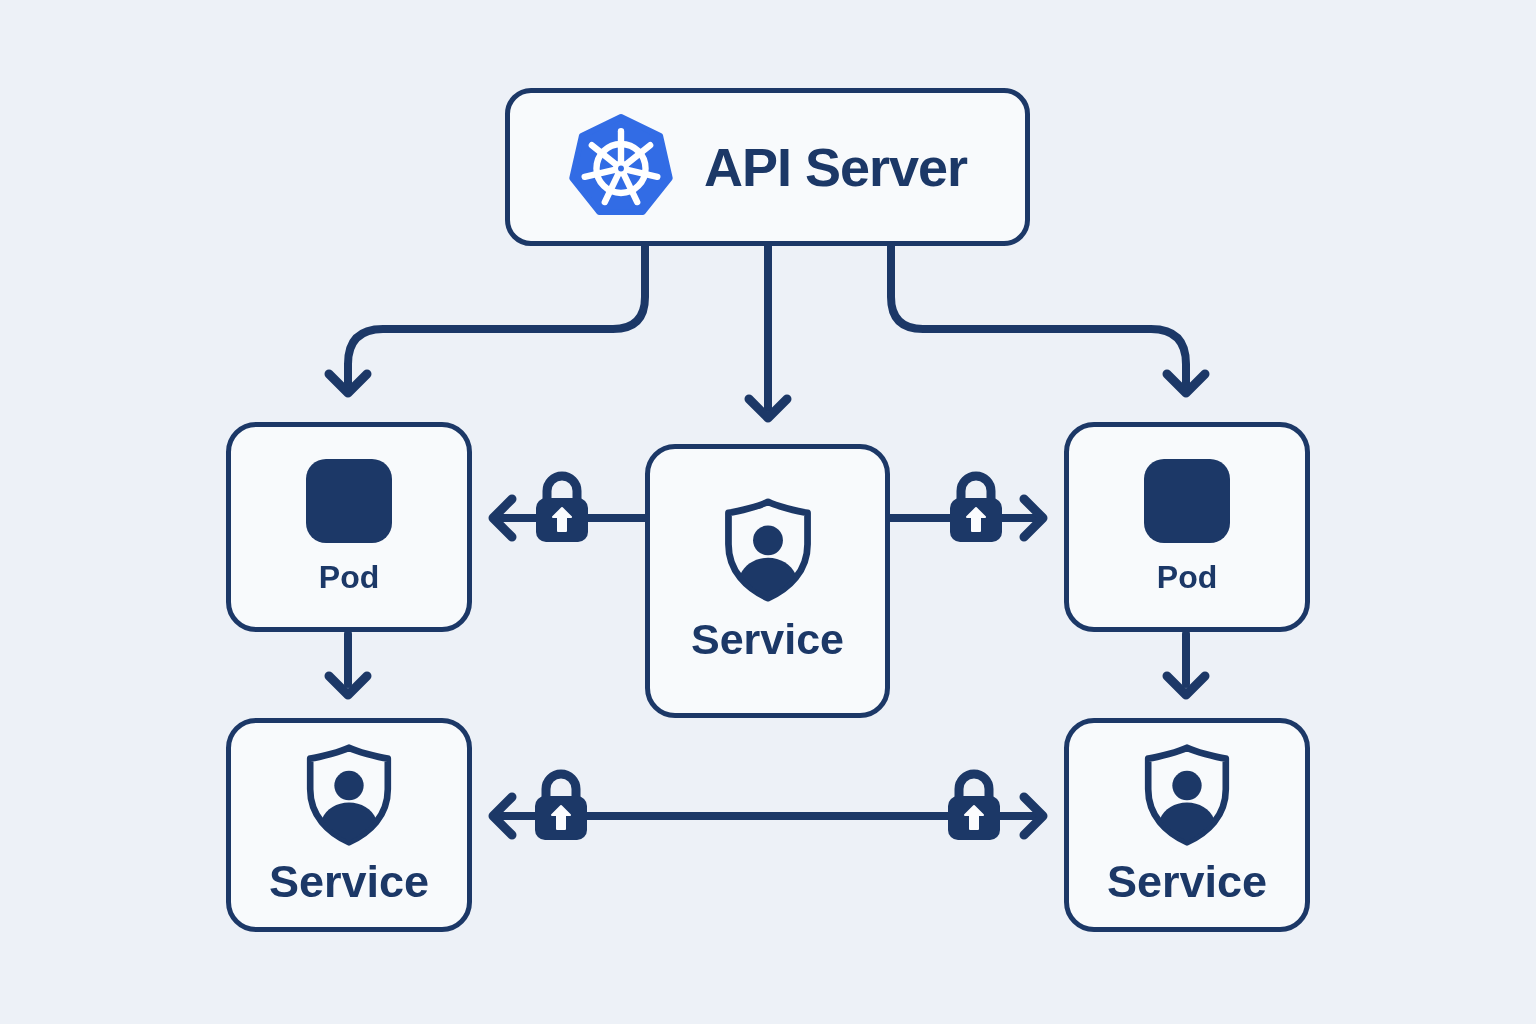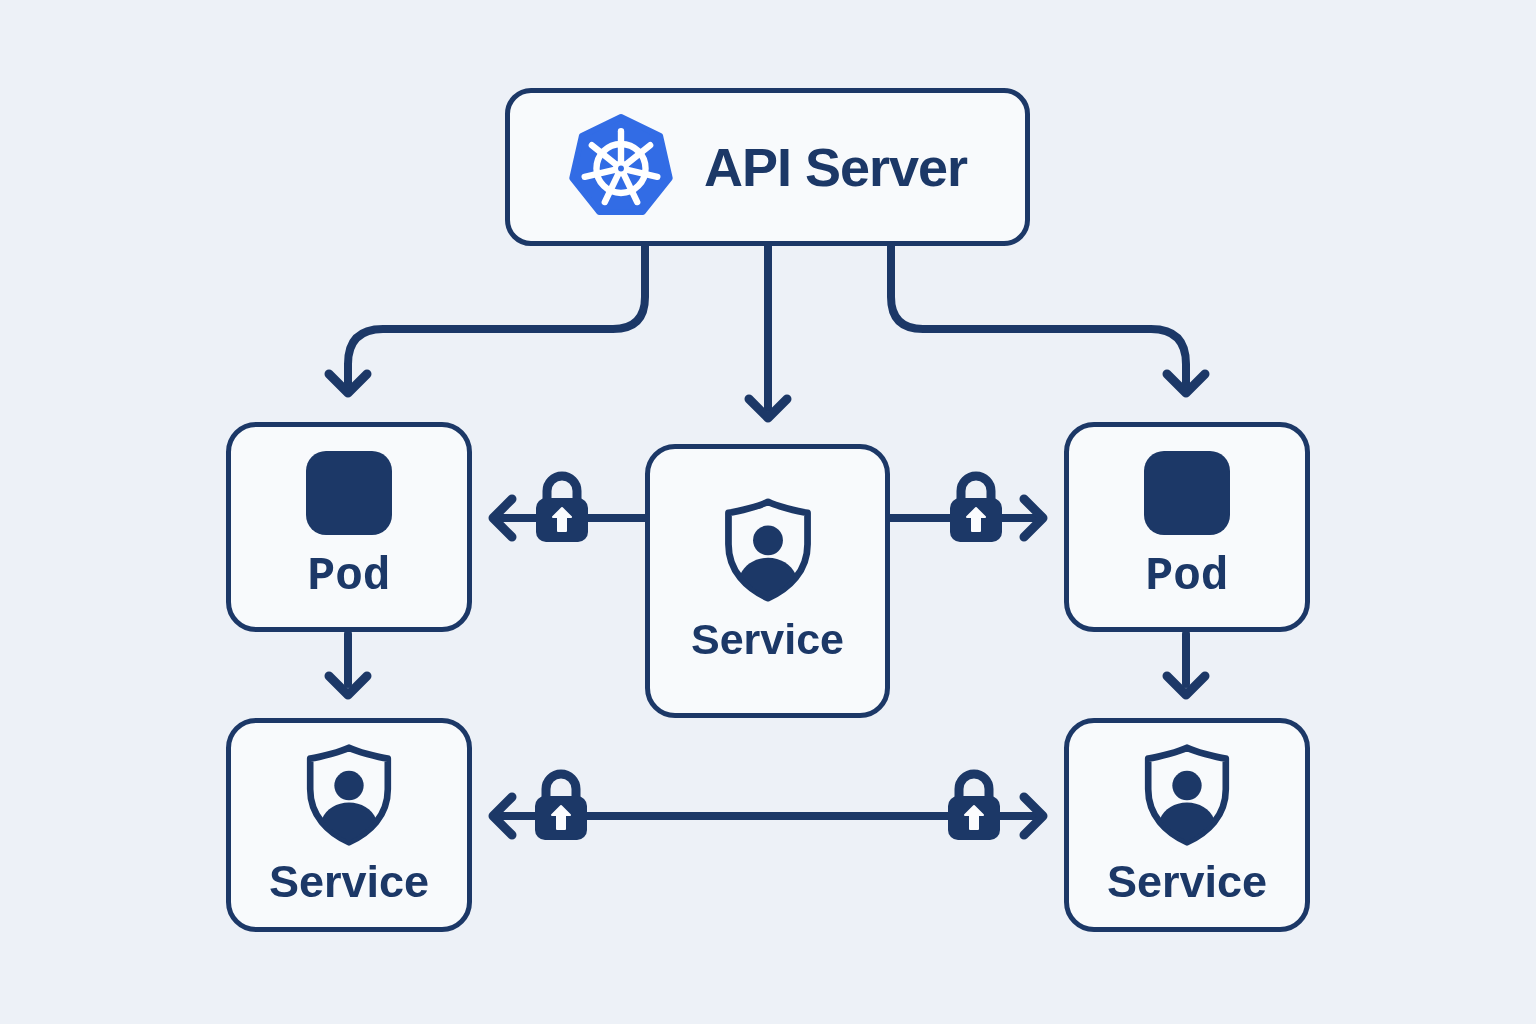--- a/index.html
+++ b/index.html
@@ -28,21 +28,21 @@
     border:5px solid var(--navy);
     border-radius:30px;
     display:flex;align-items:center;justify-content:center;
     box-sizing:border-box;
     color:var(--navy);
   }
   .node.api{flex-direction:row;gap:30px;border-radius:26px;}
   .api-label{font-size:54px;font-weight:700;letter-spacing:-1px;}
   .node.col{flex-direction:column;}
   .pod-square{width:86px;height:84px;border-radius:20px;background:var(--navy);}
-  .pod-label{font-size:46px;font-weight:700;margin-top:16px;font-family:Liberation Mono, monospace;}
+  .pod-label{font-size:32px;font-weight:700;margin-top:16px;}
   .svc-label{font-size:45px;font-weight:700;margin-top:8px;}
   .sa-label{font-size:43px;font-weight:700;line-height:1.2;text-align:center;margin-top:10px;}
   .sa-label span{display:block;}
   .shield-outline{stroke:var(--navy);stroke-width:7;fill:none;stroke-linejoin:round;stroke-linecap:round;}
   .shield-fill{fill:var(--navy);}
   .k8s-hept{fill:var(--kubernetes-blue);stroke:var(--kubernetes-blue);stroke-width:6;stroke-linejoin:round;}
   .k8s-wheel{stroke:#ffffff;stroke-width:6.5;fill:none;stroke-linecap:round;}
   .k8s-hub{fill:#ffffff;}
   .k8s-dot{fill:var(--kubernetes-blue);}
 </style>

